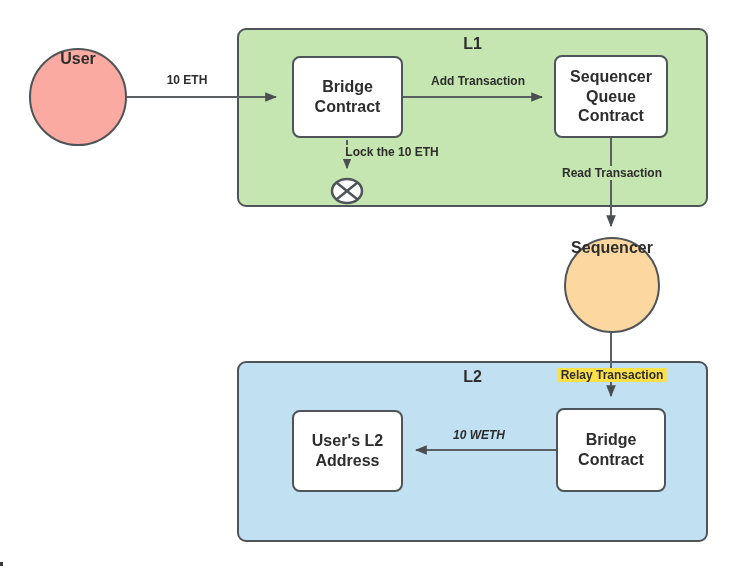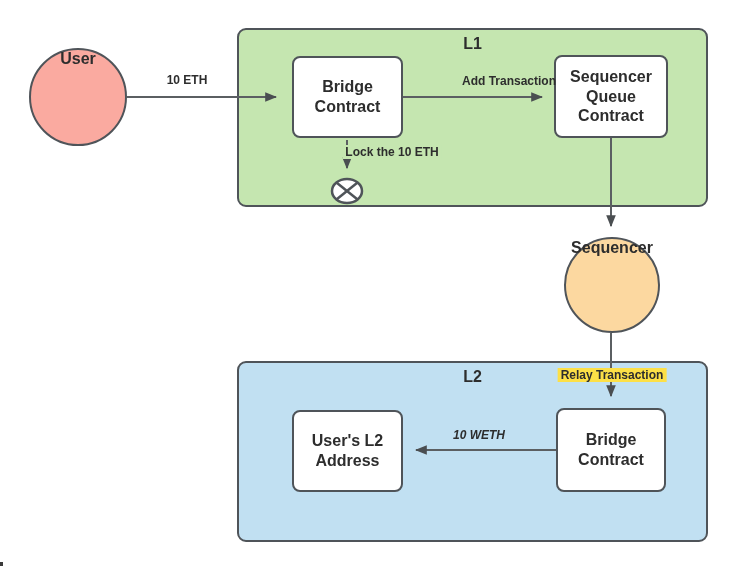--- a/index.html
+++ b/index.html
@@ -32,21 +32,21 @@
   .l1-bridge{left:292px;top:56px;width:111px;height:82px;}
   .seq-queue{left:554px;top:55px;width:114px;height:83px;}
   .l2-bridge{left:556px;top:408px;width:110px;height:84px;}
   .user-l2{left:292px;top:410px;width:111px;height:82px;}
   .arrow-layer{position:absolute;left:0;top:0;width:737px;height:570px;z-index:3;pointer-events:none;}
   .edge-label{
     position:absolute;transform:translate(-50%,-50%);
     font-size:12px;font-weight:bold;white-space:nowrap;z-index:4;padding:0 3px;
   }
   .lbl-10eth{left:187px;top:80px;}
-  .lbl-add{left:478px;top:81px;margin-left:31px;}
+  .lbl-add{left:478px;top:81px;}
   .lbl-lock{left:347px;top:152px;background:#c5e6b0;margin-left:45px;}
   .lbl-read{left:612px;top:173px;background:#c5e6b0;}
   .lbl-relay{left:612px;top:375px;background:#fde047;}
   .lbl-10weth{left:479px;top:435px;font-style:italic;}
   .stray-mark{position:absolute;left:0px;top:562px;width:3px;height:4px;background:#3a3a3a;z-index:5;}
 </style>
 </head>
 <body>
 
 <div class="canvas">
@@ -99,17 +99,18 @@
     <g>
       <ellipse cx="347" cy="191" rx="15" ry="12" fill="#ffffff" stroke="#4f5459" stroke-width="2.5"></ellipse>
       <line x1="336.4" y1="182.5" x2="357.6" y2="199.5" stroke="#4f5459" stroke-width="2.5"></line>
       <line x1="357.6" y1="182.5" x2="336.4" y2="199.5" stroke="#4f5459" stroke-width="2.5"></line>
     </g>
   </svg>
 
   <div class="edge-label lbl-10eth">10 ETH</div>
   <div class="edge-label lbl-add">Add Transaction</div>
   <div class="edge-label lbl-lock">Lock the 10 ETH</div>
+  <div class="edge-label lbl-read">Read Transaction</div>
   <div class="edge-label lbl-relay">Relay Transaction</div>
   <div class="edge-label lbl-10weth">10 WETH</div>
 
   <div class="stray-mark"></div>
 </div>
 
 </body></html>

